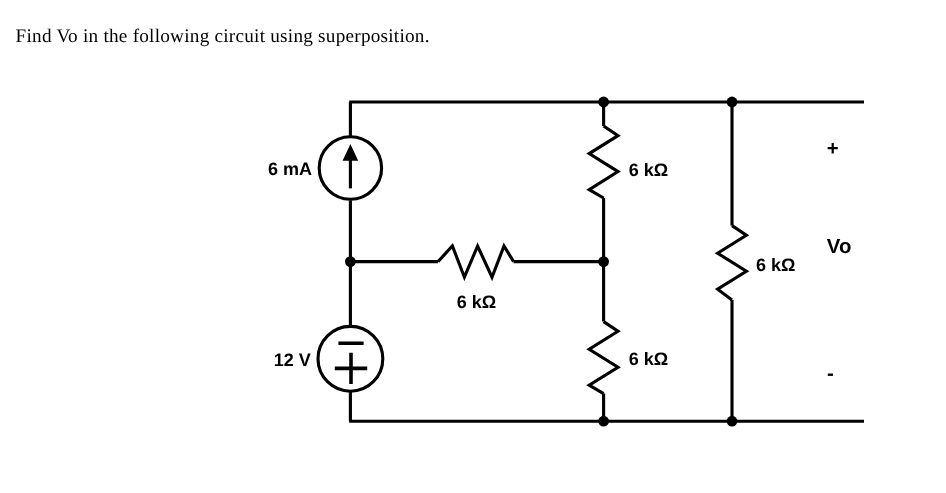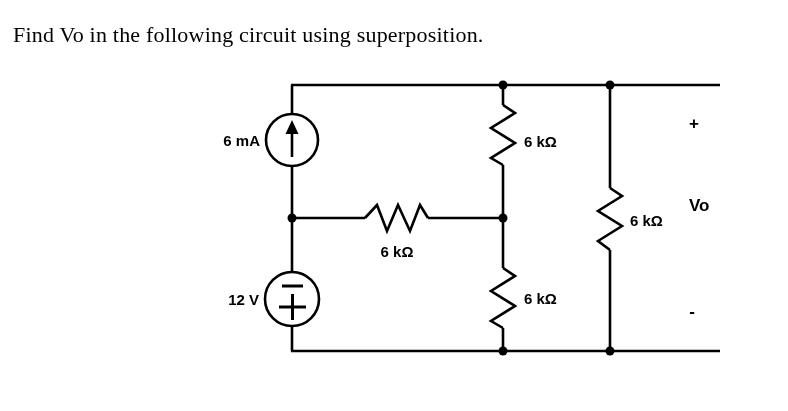--- a/index.html
+++ b/index.html
@@ -15,21 +15,21 @@
     overflow: hidden;
     font-family: "Liberation Sans", sans-serif;
   }
   .title {
     position: absolute;
     left: 13px;
     top: 22px;
     margin: 0;
     font-family: "Liberation Serif", serif;
     font-weight: normal;
-    font-size: 22px;
+    font-size: 16px;
     color: #000000;
     letter-spacing: 0.2px;
     white-space: nowrap;
   }
   svg.circuit {
     position: absolute;
     left: 0;
     top: 0;
   }
   .wire {

